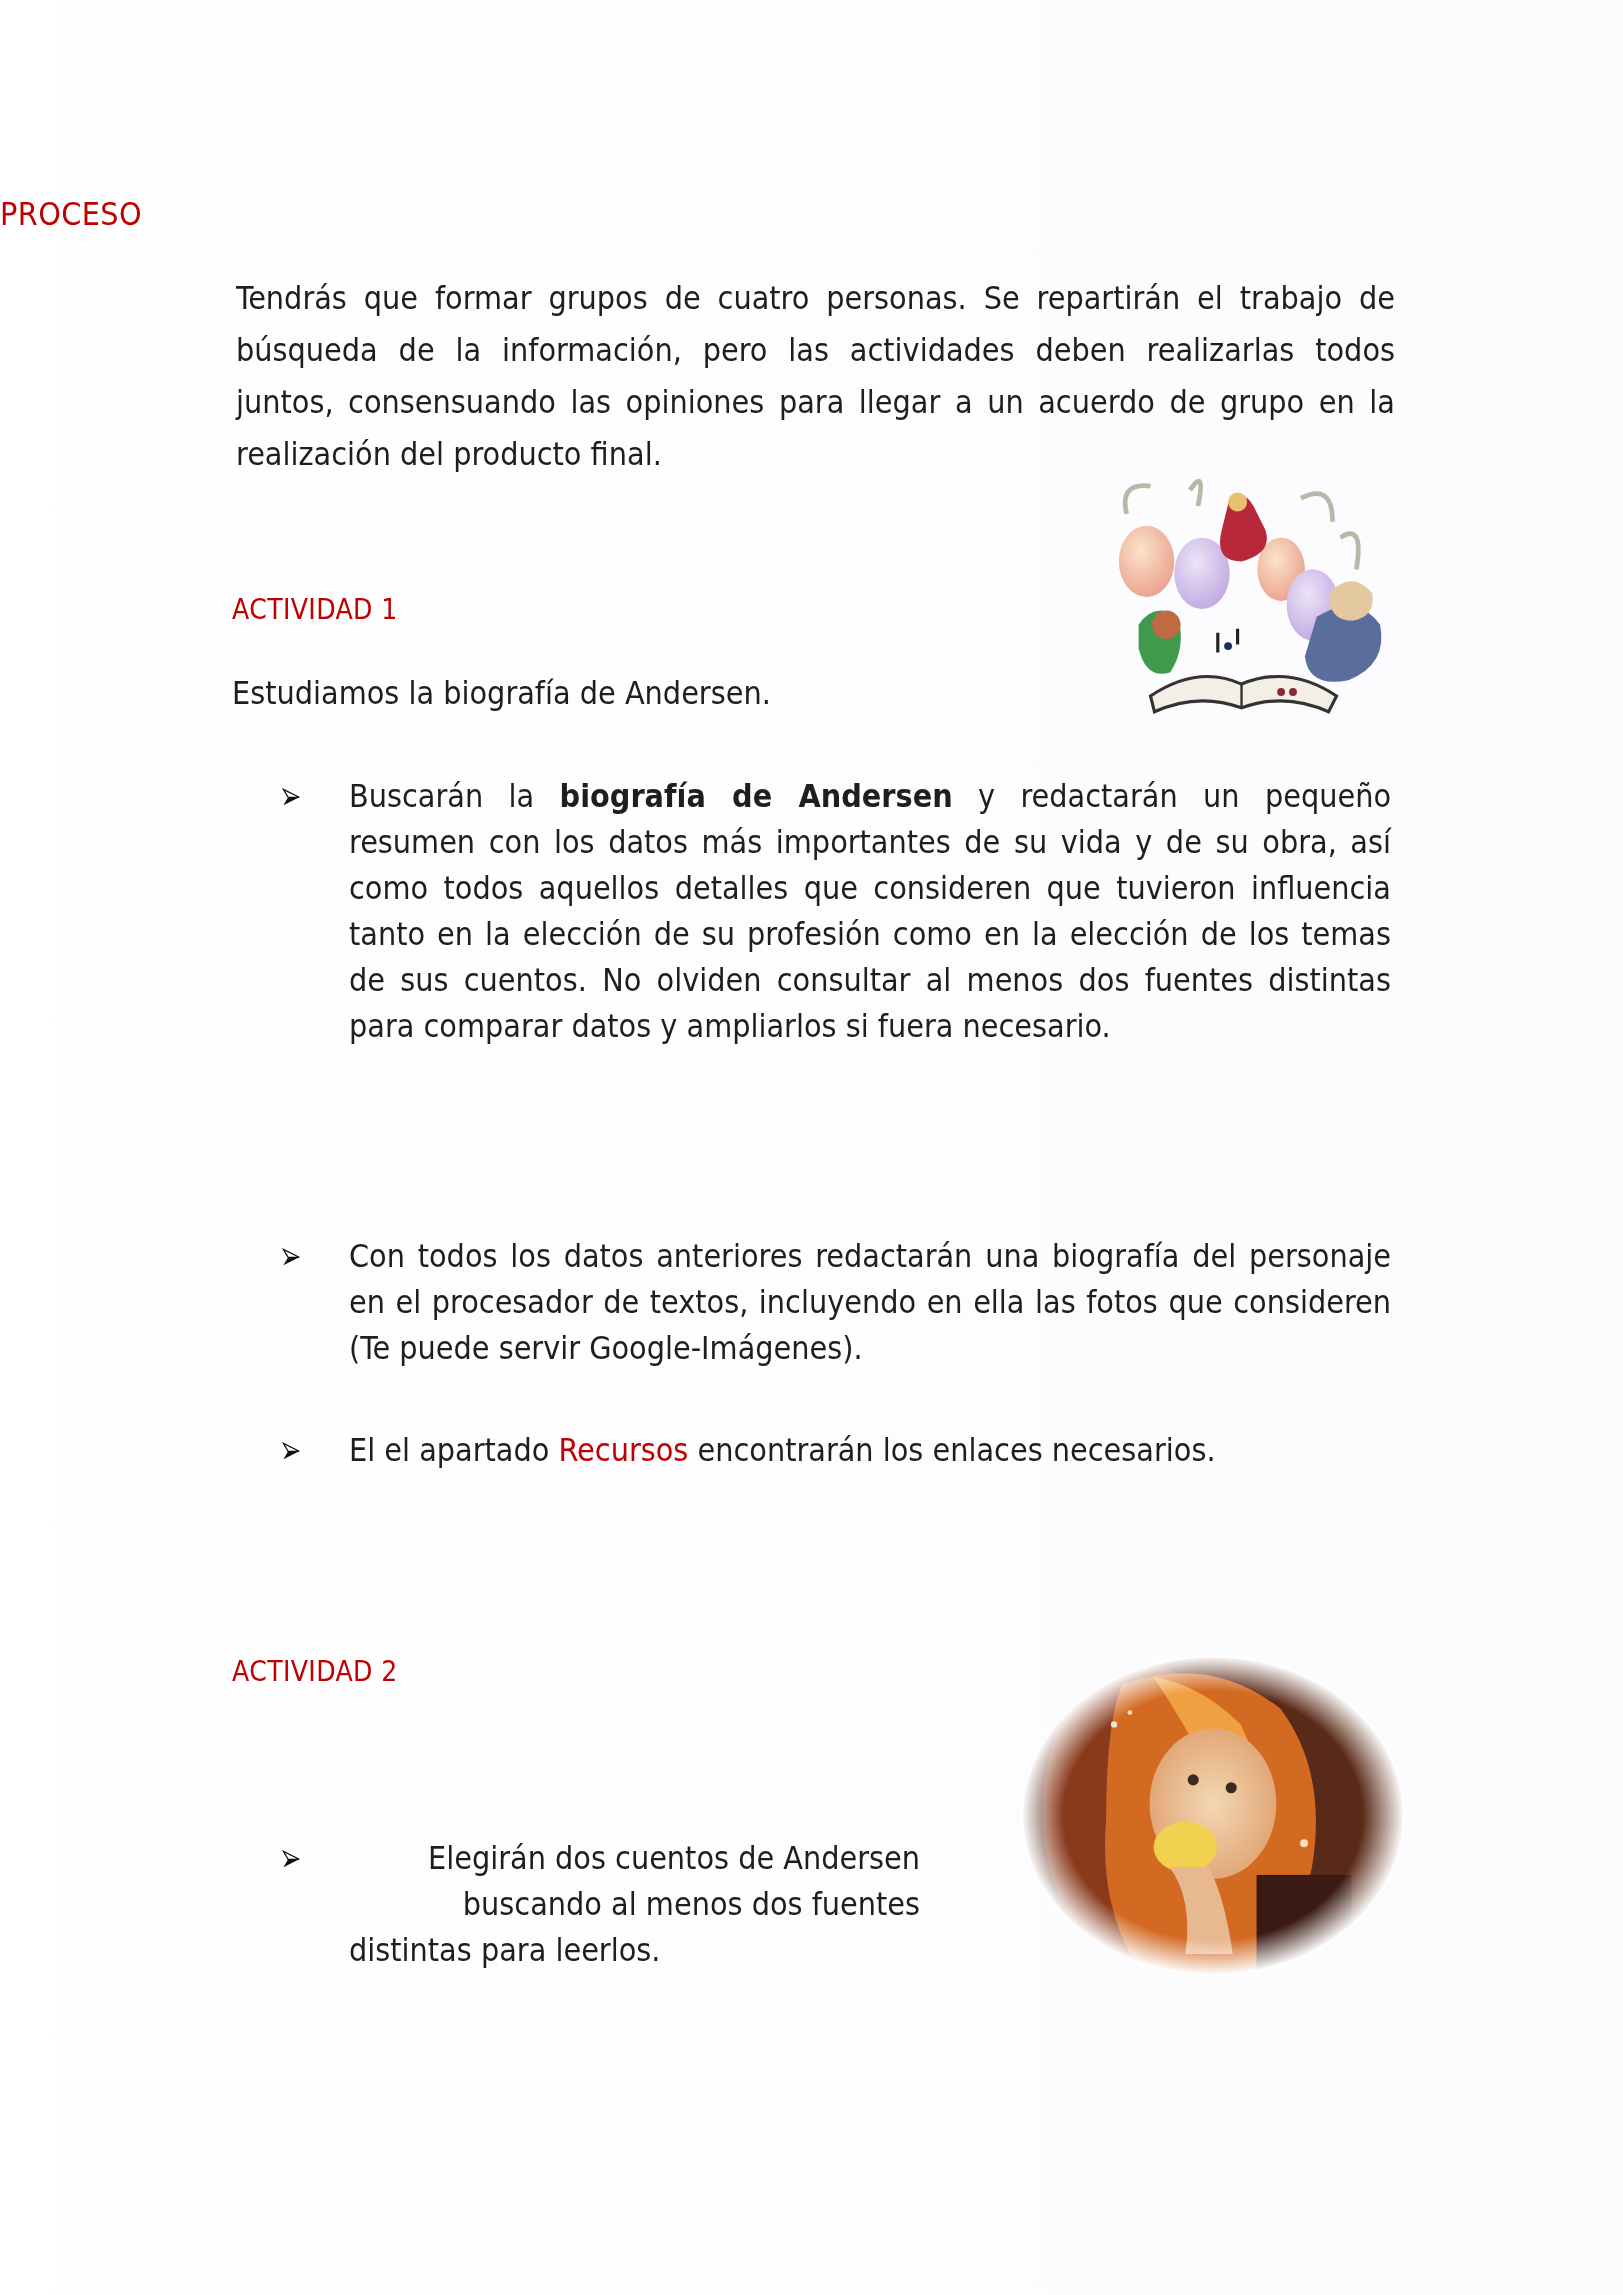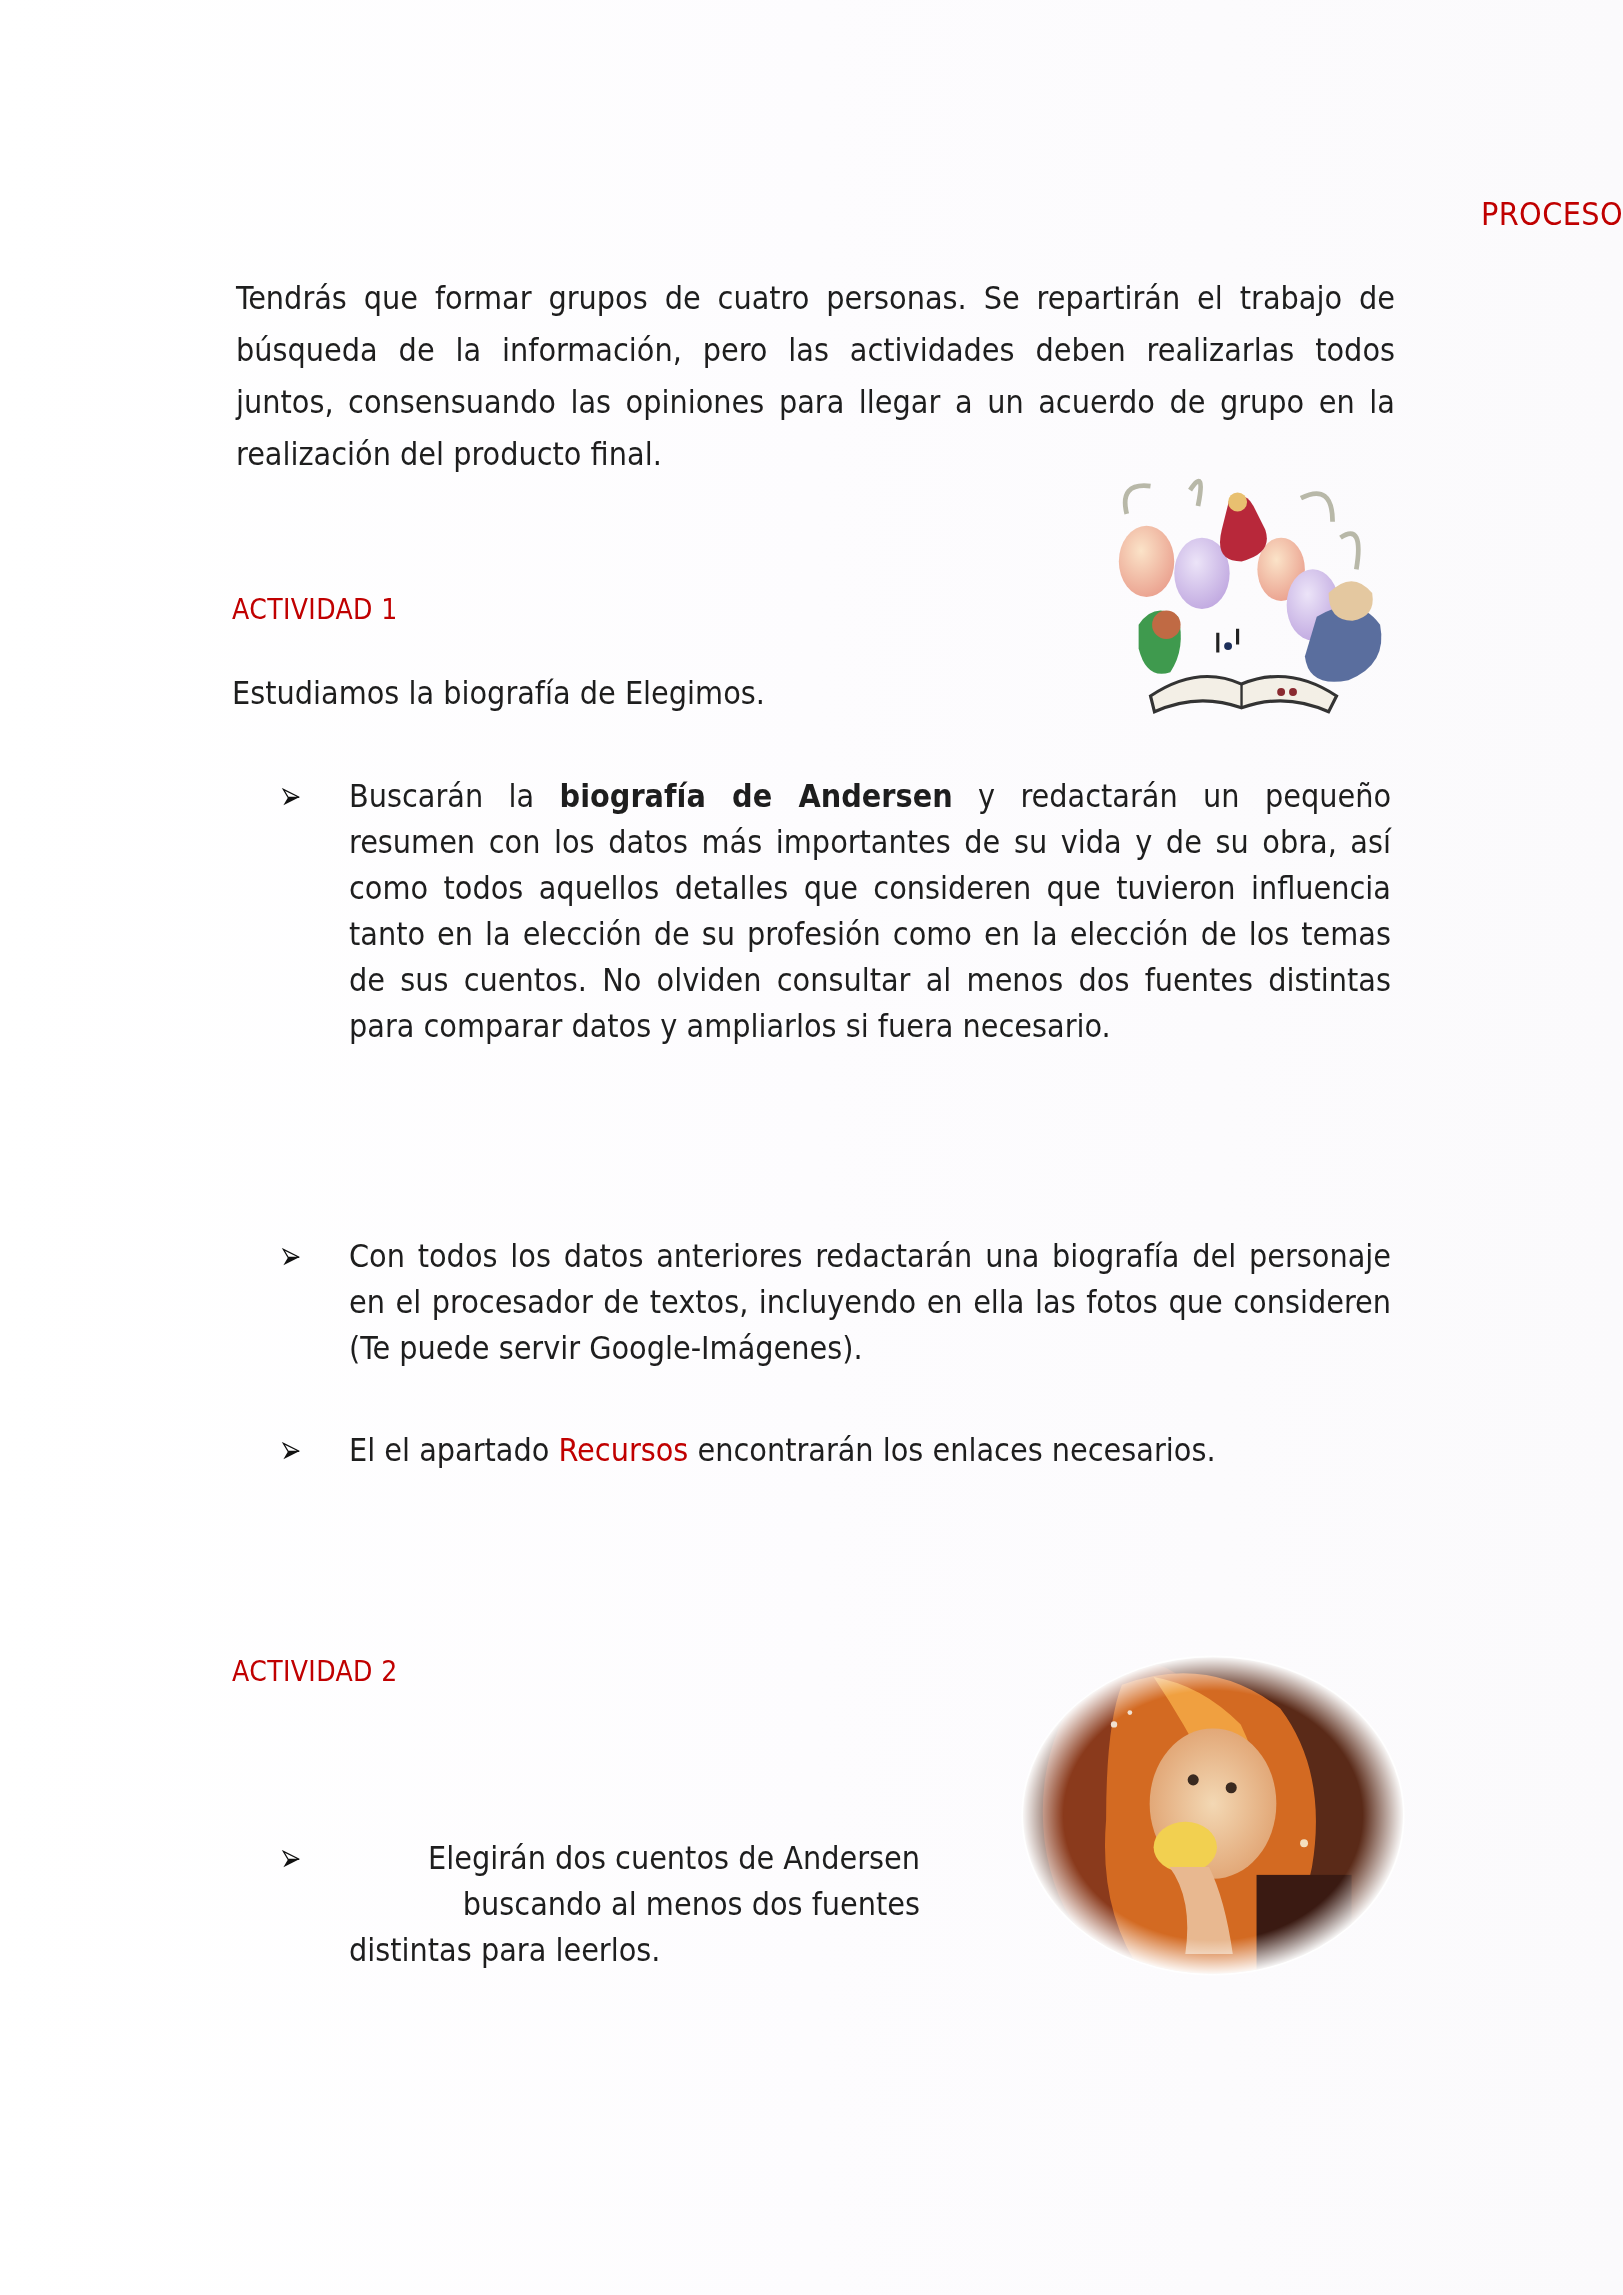--- a/index.html
+++ b/index.html
@@ -11,21 +11,21 @@
     position: relative;
     overflow: hidden;
   }
   .page {
     position: absolute; left: 0; top: 0; width: 1623px; height: 2295px;
     background: linear-gradient(90deg, #ffffff 0%, #fdfcfe 50%, #fbfafc 100%);
   }
   .red { color: #c00000; }
   .heading-center {
     position: absolute; left: 0; width: 1623px; top: 195px;
-    text-align: right; font-size: 32px; letter-spacing: 0.4px;
+    text-align: left; font-size: 32px; letter-spacing: 0.4px;
   }
   .para {
     position: absolute; left: 236px; width: 1159px;
     font-size: 32px; line-height: 52px; text-align: justify;
     text-align-last: left;
     font-stretch: condensed;
   }
   .section-title {
     position: absolute; left: 232px; font-size: 28px; letter-spacing: 0.4px;
   }
@@ -82,21 +82,21 @@
       <path d="M60 290 q60 -40 115 -15 q60 -25 120 15 l-10 20 q-55 -25 -110 -5 q-55 -20 -110 5 z" fill="#f3efe6" stroke="#333" stroke-width="4"></path>
       <path d="M175 275 v30" stroke="#333" stroke-width="3"></path>
       <circle cx="225" cy="285" r="5" fill="#8a2a30"></circle>
         <circle cx="240" cy="285" r="5" fill="#8a2a30"></circle>
       <circle cx="158" cy="227" r="5" fill="#1d2e5a"></circle>
         <path d="M145 210 v25 M170 205 v20" stroke="#222" stroke-width="4"></path>
     </svg>
   </div>
 
   <div class="section-title red" style="top:593px;">ACTIVIDAD 1</div>
-  <div class="sub" style="top:674px;">Estudiamos la biografía de Elegimos.</div>
+  <div class="sub" style="top:674px;">Estudiamos la biografía de Andersen.</div>
 
   <div class="bullet" style="top:773px;">
     <svg class="arrow" viewBox="0 0 26 26">
         <path d="M3 3 L23 13 L3 23 L9 13 Z" fill="#111"></path>
         <path d="M3 3 L23 13 L9 13 Z" fill="#fff" stroke="#111" stroke-width="1.5"></path>
       </svg>
     <div class="text">
       <span>Buscarán la </span><b>biografía de Andersen</b><span> y redactarán un pequeño resumen con los datos más importantes de su vida y de su obra, así como todos aquellos detalles que consideren que tuvieron influencia tanto en la elección de su profesión como en la elección de los temas de sus cuentos. No olviden consultar al menos dos fuentes distintas para comparar datos y ampliarlos si fuera necesario.</span>
     </div>
   </div>

